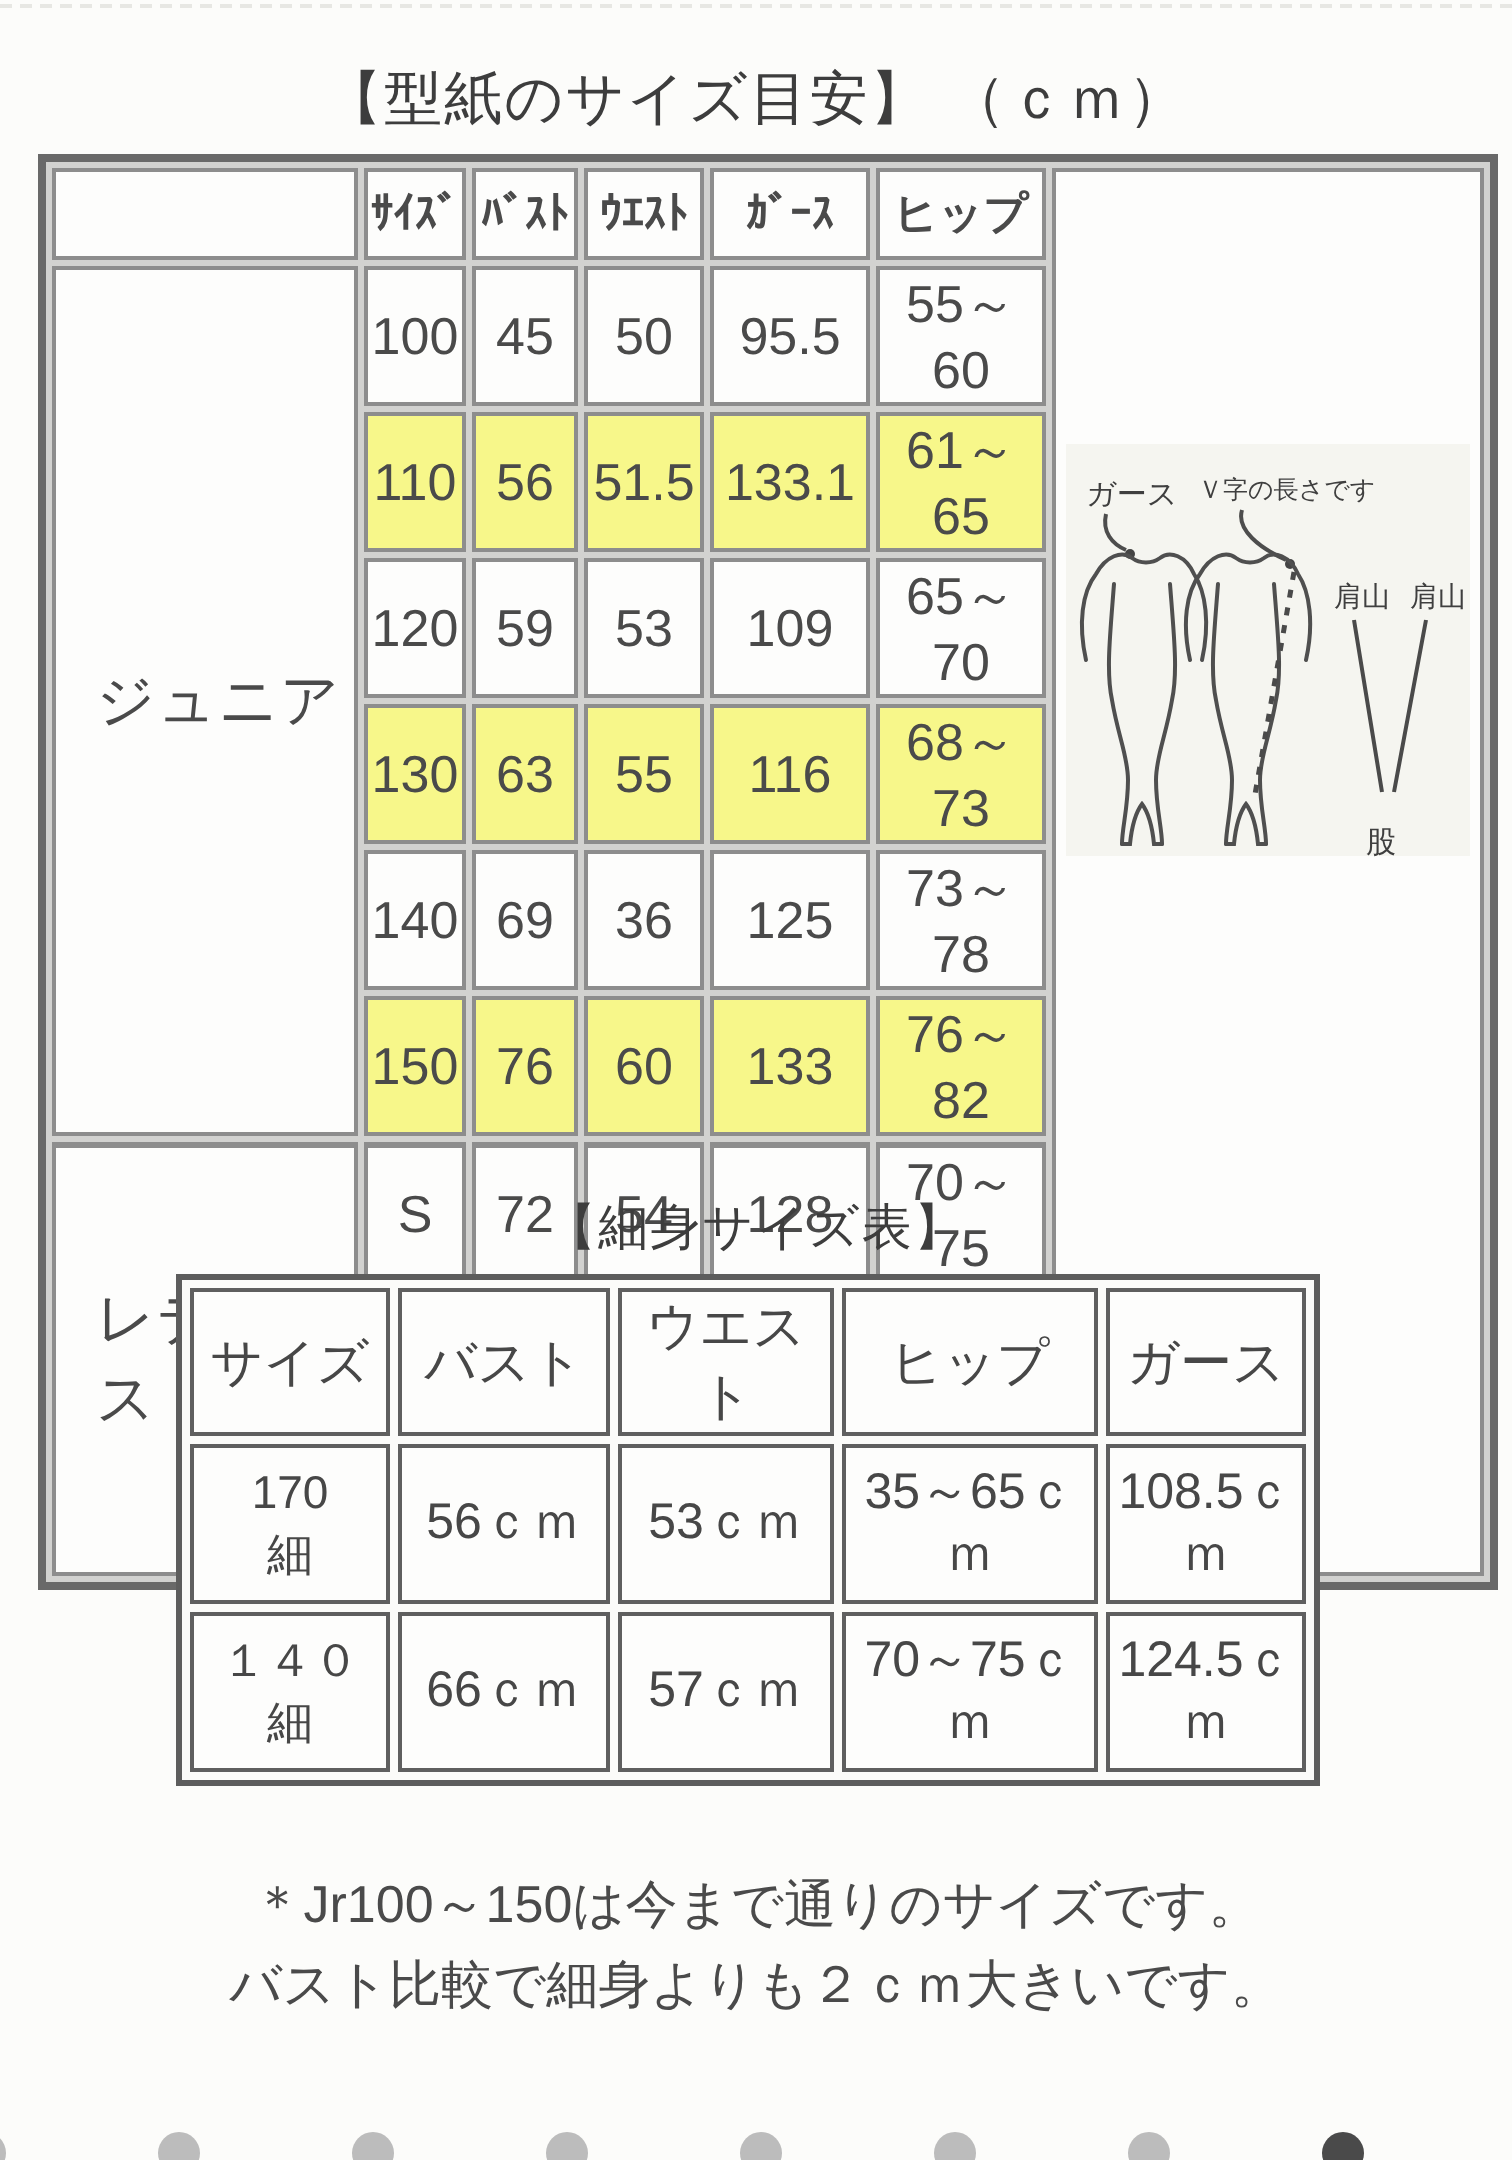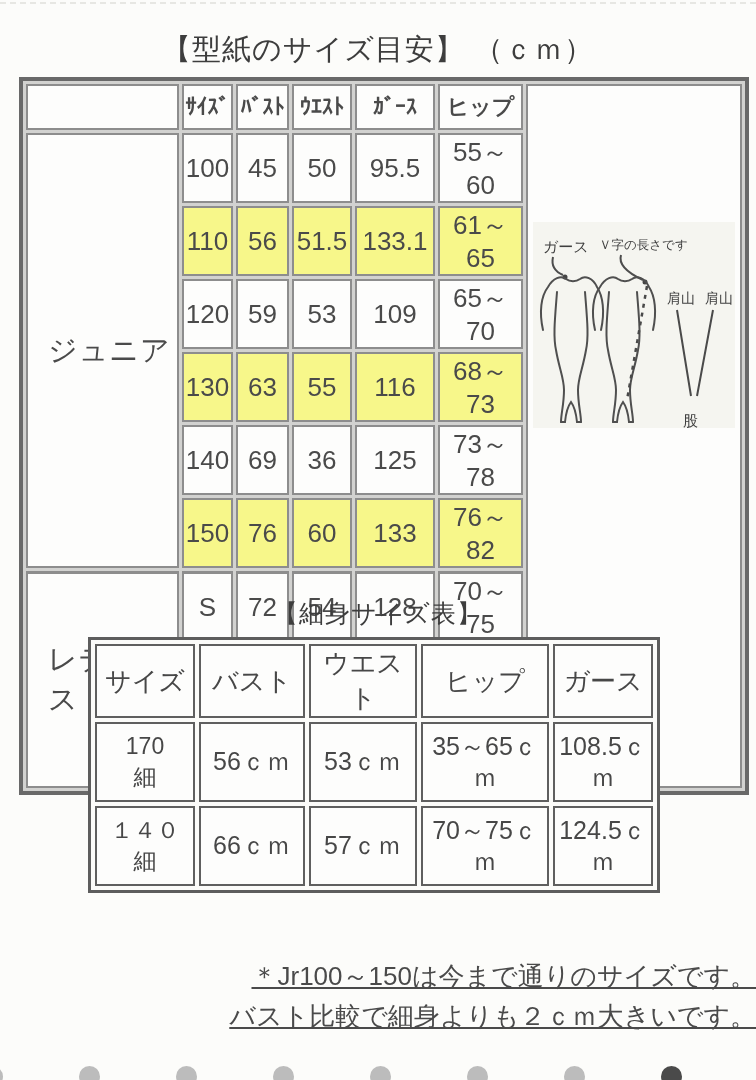--- a/index.html
+++ b/index.html
@@ -39,22 +39,22 @@
   }
   table.t2 td{
     border:2px solid #5f5f5f;background:#fdfdfc;text-align:center;
     font-size:25px;padding:0 4px;color:#474747;
   }
   table.t2 td.hdr{height:42px;font-size:26px;}
   table.t2 td.val{height:76px;line-height:1.25;}
   table.t2 td.sz{font-size:23px;line-height:1.35;}
 
   .notes{
-    position:absolute;top:956px;left:0;width:756px;text-align:right;
-    font-size:26px;line-height:40px;color:#4a4a4a;text-decoration:underline;
+    position:absolute;top:932px;left:0;width:756px;text-align:center;
+    font-size:26px;line-height:40px;color:#4a4a4a;
   }
 
   .dot{position:absolute;top:1066px;width:21px;height:21px;border-radius:50%;background:#bcbcbc;}
   .dot.active{background:#4a4a4a;}
 
   svg text{font-family:"Liberation Sans","DejaVu Sans",sans-serif;fill:#3f3f3f;}
 </style>
 </head>
 <body>
 

